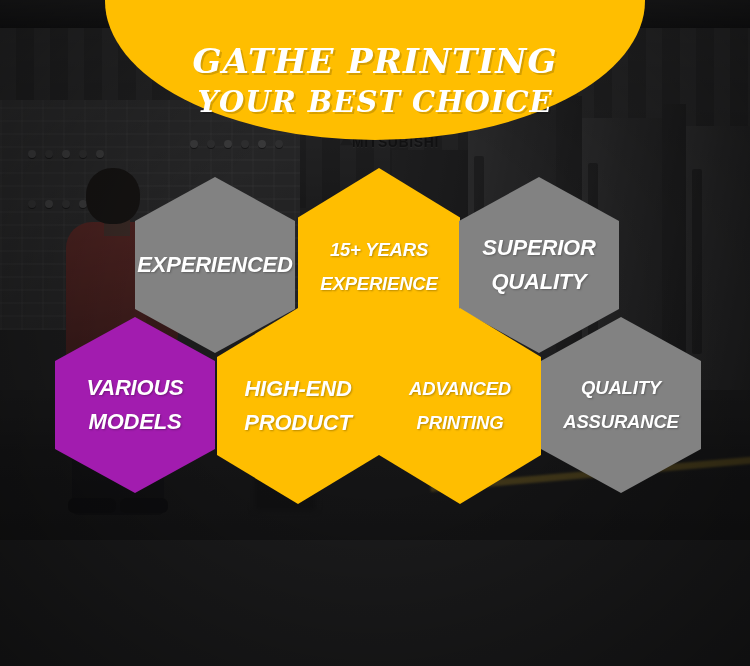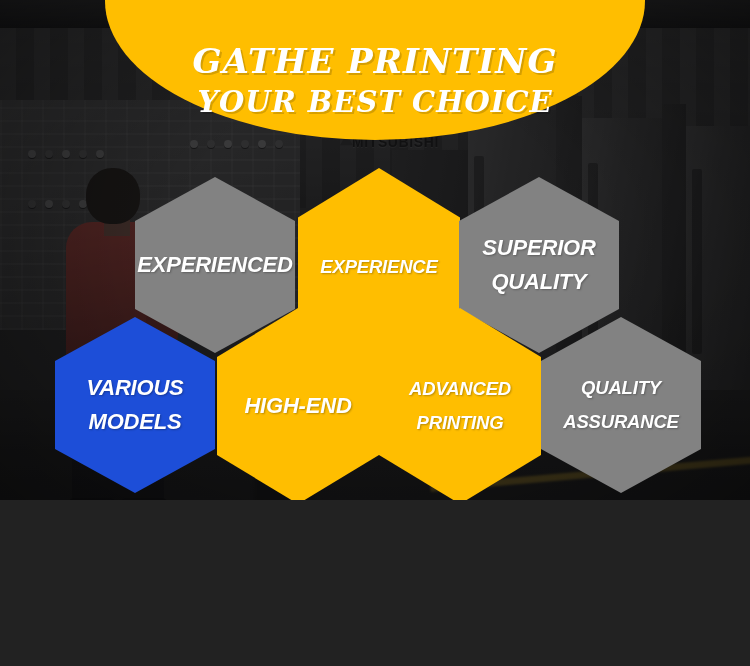--- a/index.html
+++ b/index.html
@@ -1,20 +1,20 @@
 <!DOCTYPE html>
 <html style="--yellow: #FFBE00;"><head>
 <meta charset="utf-8">
 <style>
   html,body{margin:0;padding:0;background:#222;}
   body{font-family:"Liberation Sans",sans-serif;}
 
   #page{
     position:relative;
-    width:750px;height:500px;
+    width:750px;height:666px;
     overflow:hidden;
     background:#1a1a1a;
   }
 
   
   #bg{position:absolute;inset:0;overflow:hidden;background:#2b2b2b;}
 
   .bg-ceiling{
     position:absolute;left:0;top:0;width:750px;height:30px;
     background:linear-gradient(180deg,#2a2a2a 0%,#1e1e1e 60%,#141414 100%);
@@ -215,35 +215,37 @@
     <div class="banner-line banner-line-2">YOUR BEST CHOICE</div>
   </div>
 
   <div id="hexgrid">
 
     <div class="hex gray" style="left: 135px; top: 177px; background: rgb(130, 130, 130);">
       <div class="line">EXPERIENCED</div>
     </div>
 
     <div class="hex yellow tiny" style="left: 298px; top: 168px; width: 162px; height: 198px; background: rgb(255, 190, 0);">
+      <div class="line">15+ YEARS</div>
       <div class="line">EXPERIENCE</div>
     </div>
 
     <div class="hex gray" style="left: 459px; top: 177px; background: rgb(130, 130, 130);">
       <div class="line">SUPERIOR</div>
       <div class="line">QUALITY</div>
     </div>
 
-    <div class="hex gray" style="left: 55px; top: 317px; background: #1d4ed8;">
+    <div class="hex gray" style="left: 55px; top: 317px; background: #a21caf;">
       <div class="line">VARIOUS</div>
       <div class="line">MODELS</div>
     </div>
 
     <div class="hex yellow" style="left: 217px; top: 308px; width: 162px; height: 196px; background: rgb(255, 190, 0);">
       <div class="line">HIGH-END</div>
+      <div class="line">PRODUCT</div>
     </div>
 
     <div class="hex yellow tiny" style="left: 379px; top: 308px; width: 162px; height: 196px; background: rgb(255, 190, 0);">
       <div class="line">ADVANCED</div>
       <div class="line">PRINTING</div>
     </div>
 
     <div class="hex gray tiny" style="left: 541px; top: 317px; background: rgb(130, 130, 130);">
       <div class="line">QUALITY</div>
       <div class="line">ASSURANCE</div>

